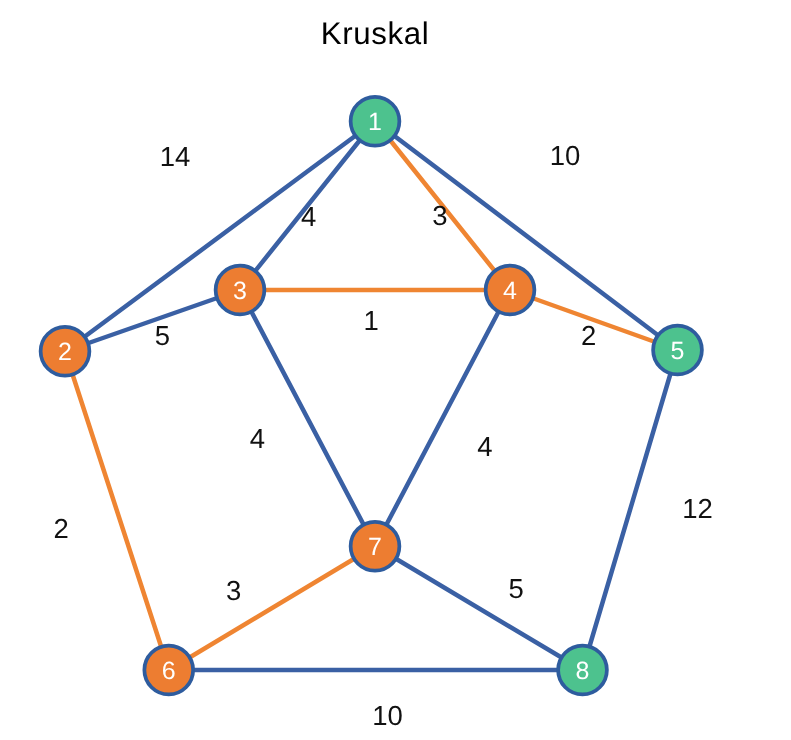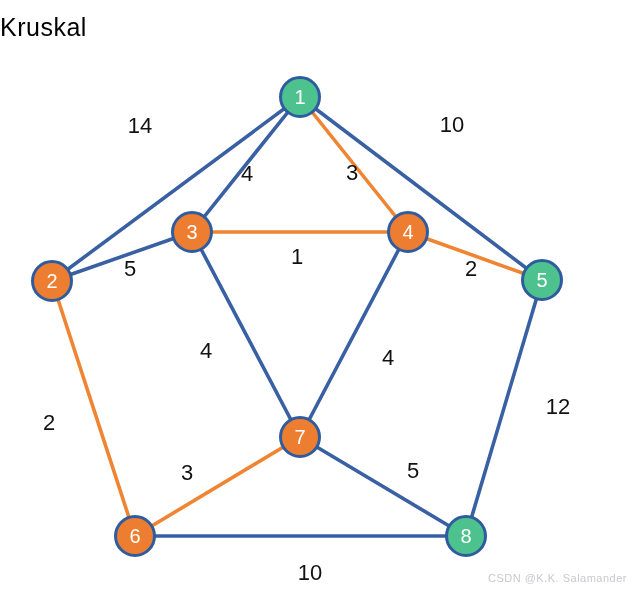--- a/index.html
+++ b/index.html
@@ -13,20 +13,21 @@
     width: 633px;
     height: 592px;
     background: #ffffff;
     overflow: hidden;
   }
   #graph-title {
     position: absolute;
     top: 13px;
     left: 0;
     width: 600px;
+    text-align: center;
     font-size: 25px;
     color: #000000;
     letter-spacing: 0.5px;
   }
   #graph-svg {
     position: absolute;
     top: 0;
     left: 0;
   }
   #watermark {
@@ -85,14 +86,13 @@
       <circle cx="542" cy="280" r="19.5" fill="#4DC28E" stroke="#2E5C9E" stroke-width="3"></circle>
       <text x="542" y="287" text-anchor="middle" font-size="20" fill="#FFFFFF">5</text>
       <circle cx="135" cy="536" r="19.5" fill="#ED7D31" stroke="#2E5C9E" stroke-width="3"></circle>
       <text x="135" y="543" text-anchor="middle" font-size="20" fill="#FFFFFF">6</text>
       <circle cx="300" cy="437" r="19.5" fill="#ED7D31" stroke="#2E5C9E" stroke-width="3"></circle>
       <text x="300" y="444" text-anchor="middle" font-size="20" fill="#FFFFFF">7</text>
       <circle cx="466" cy="536" r="19.5" fill="#4DC28E" stroke="#2E5C9E" stroke-width="3"></circle>
       <text x="466" y="543" text-anchor="middle" font-size="20" fill="#FFFFFF">8</text>
     </svg>
   <div id="graph-title">Kruskal</div>
-  <div id="watermark">CSDN @K.K. Salamander</div>
 </div>
 
 </body></html>

